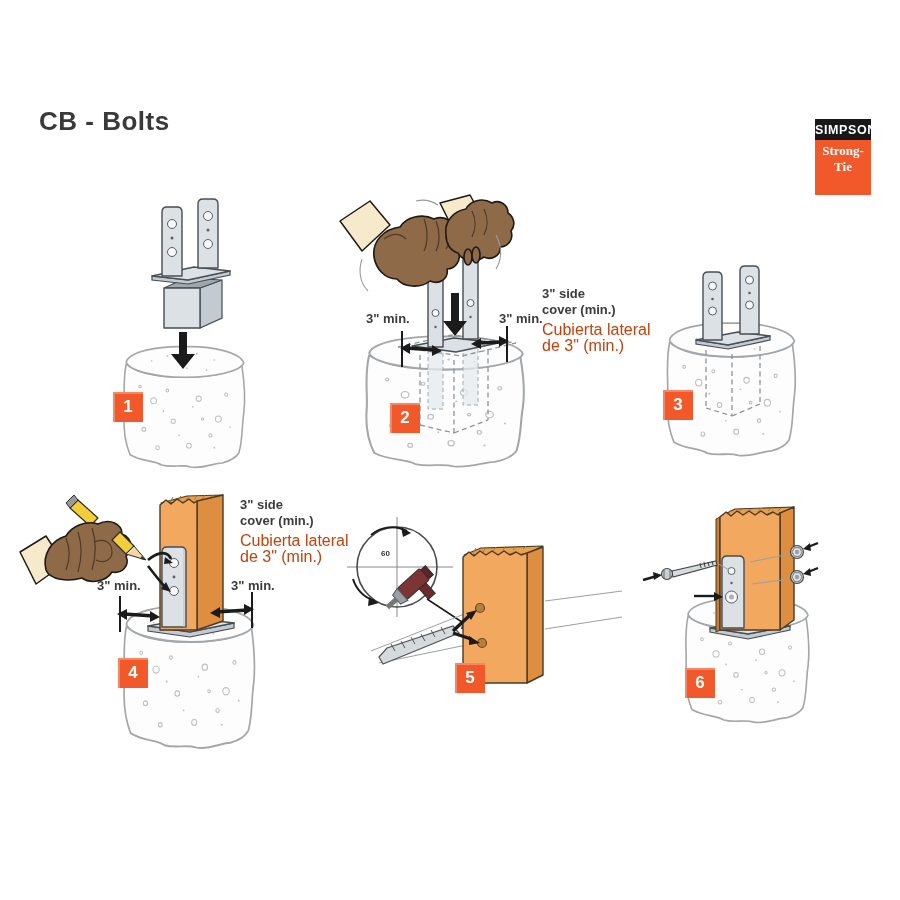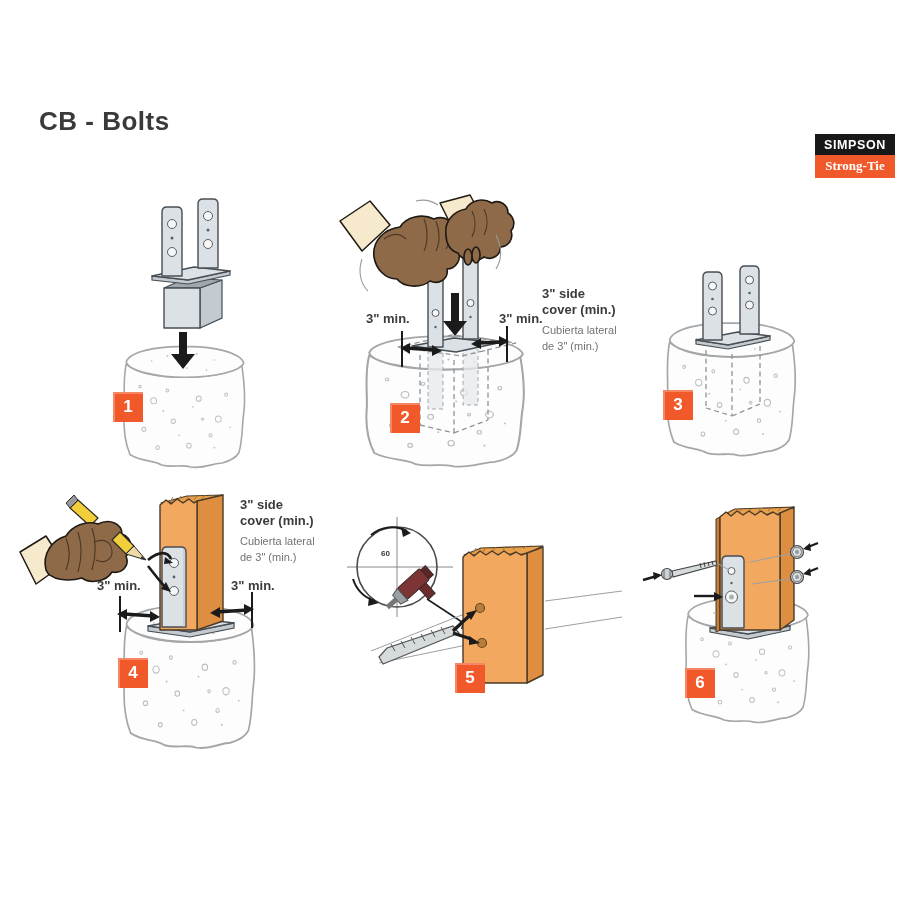--- a/index.html
+++ b/index.html
@@ -1,32 +1,32 @@
 <!DOCTYPE html>
 <html><head>
 <meta charset="utf-8">
 <style>
   html,body{margin:0;padding:0;}
   body{width:900px;height:900px;background:#fff;position:relative;overflow:hidden;
        font-family:"Liberation Sans",sans-serif;}
   .title{position:absolute;left:39px;top:106px;font-size:26px;font-weight:bold;
          color:#3a3a3a;letter-spacing:.5px;}
-  .logo{position:absolute;left:815px;top:134px;width:80px;z-index:6;}
+  .logo{position:absolute;left:815px;top:119px;width:56px;z-index:6;}
   .logo .top{background:#181818;color:#fff;font-weight:bold;font-size:12.5px;
              text-align:center;padding:4px 0 3px;letter-spacing:.6px;}
   .logo .bot{background:#F1592A;color:#fff;font-weight:bold;font-size:13px;
-             text-align:center;padding:3px 0 4px;
+             text-align:center;padding:3px 0 20px;
              font-family:"Liberation Serif",serif;}
   .badge{position:absolute;width:30px;height:30px;background:#F1592A;color:#fff;
          font-weight:bold;font-size:17px;display:flex;align-items:center;
          justify-content:center;z-index:5;
          box-shadow:inset 2px 2px 0 rgba(255,255,255,.28);}
   .lblB{position:absolute;font-size:13px;font-weight:bold;color:#3b3b3b;
         line-height:16px;z-index:6;white-space:nowrap;}
-  .lblG{position:absolute;font-size:11px;color:#737373;line-height:16px;z-index:6;
+  .lblG{position:absolute;font-size:16px;color:#c2410c;line-height:16px;z-index:6;
         white-space:nowrap;}
   .lblB span,.lblG span{display:block;}
   .tiny{position:absolute;font-size:8px;font-weight:bold;color:#333;z-index:6;}
   svg.panel{position:absolute;overflow:visible;}
   .conc{fill:#FDFDFD;stroke:#A3A7AA;stroke-width:1.6;stroke-linejoin:round;}
   .spk{fill:none;stroke:#BCC0C3;stroke-width:1;}
   .dot{fill:#BCC0C3;}
   .steel{fill:#DCE1E5;stroke:#474E54;stroke-width:1.4;stroke-linejoin:round;}
   .steelD{fill:#C3CAD0;stroke:#474E54;stroke-width:1.2;}
   .hole{fill:#F5F7F8;stroke:#596066;stroke-width:1;}

